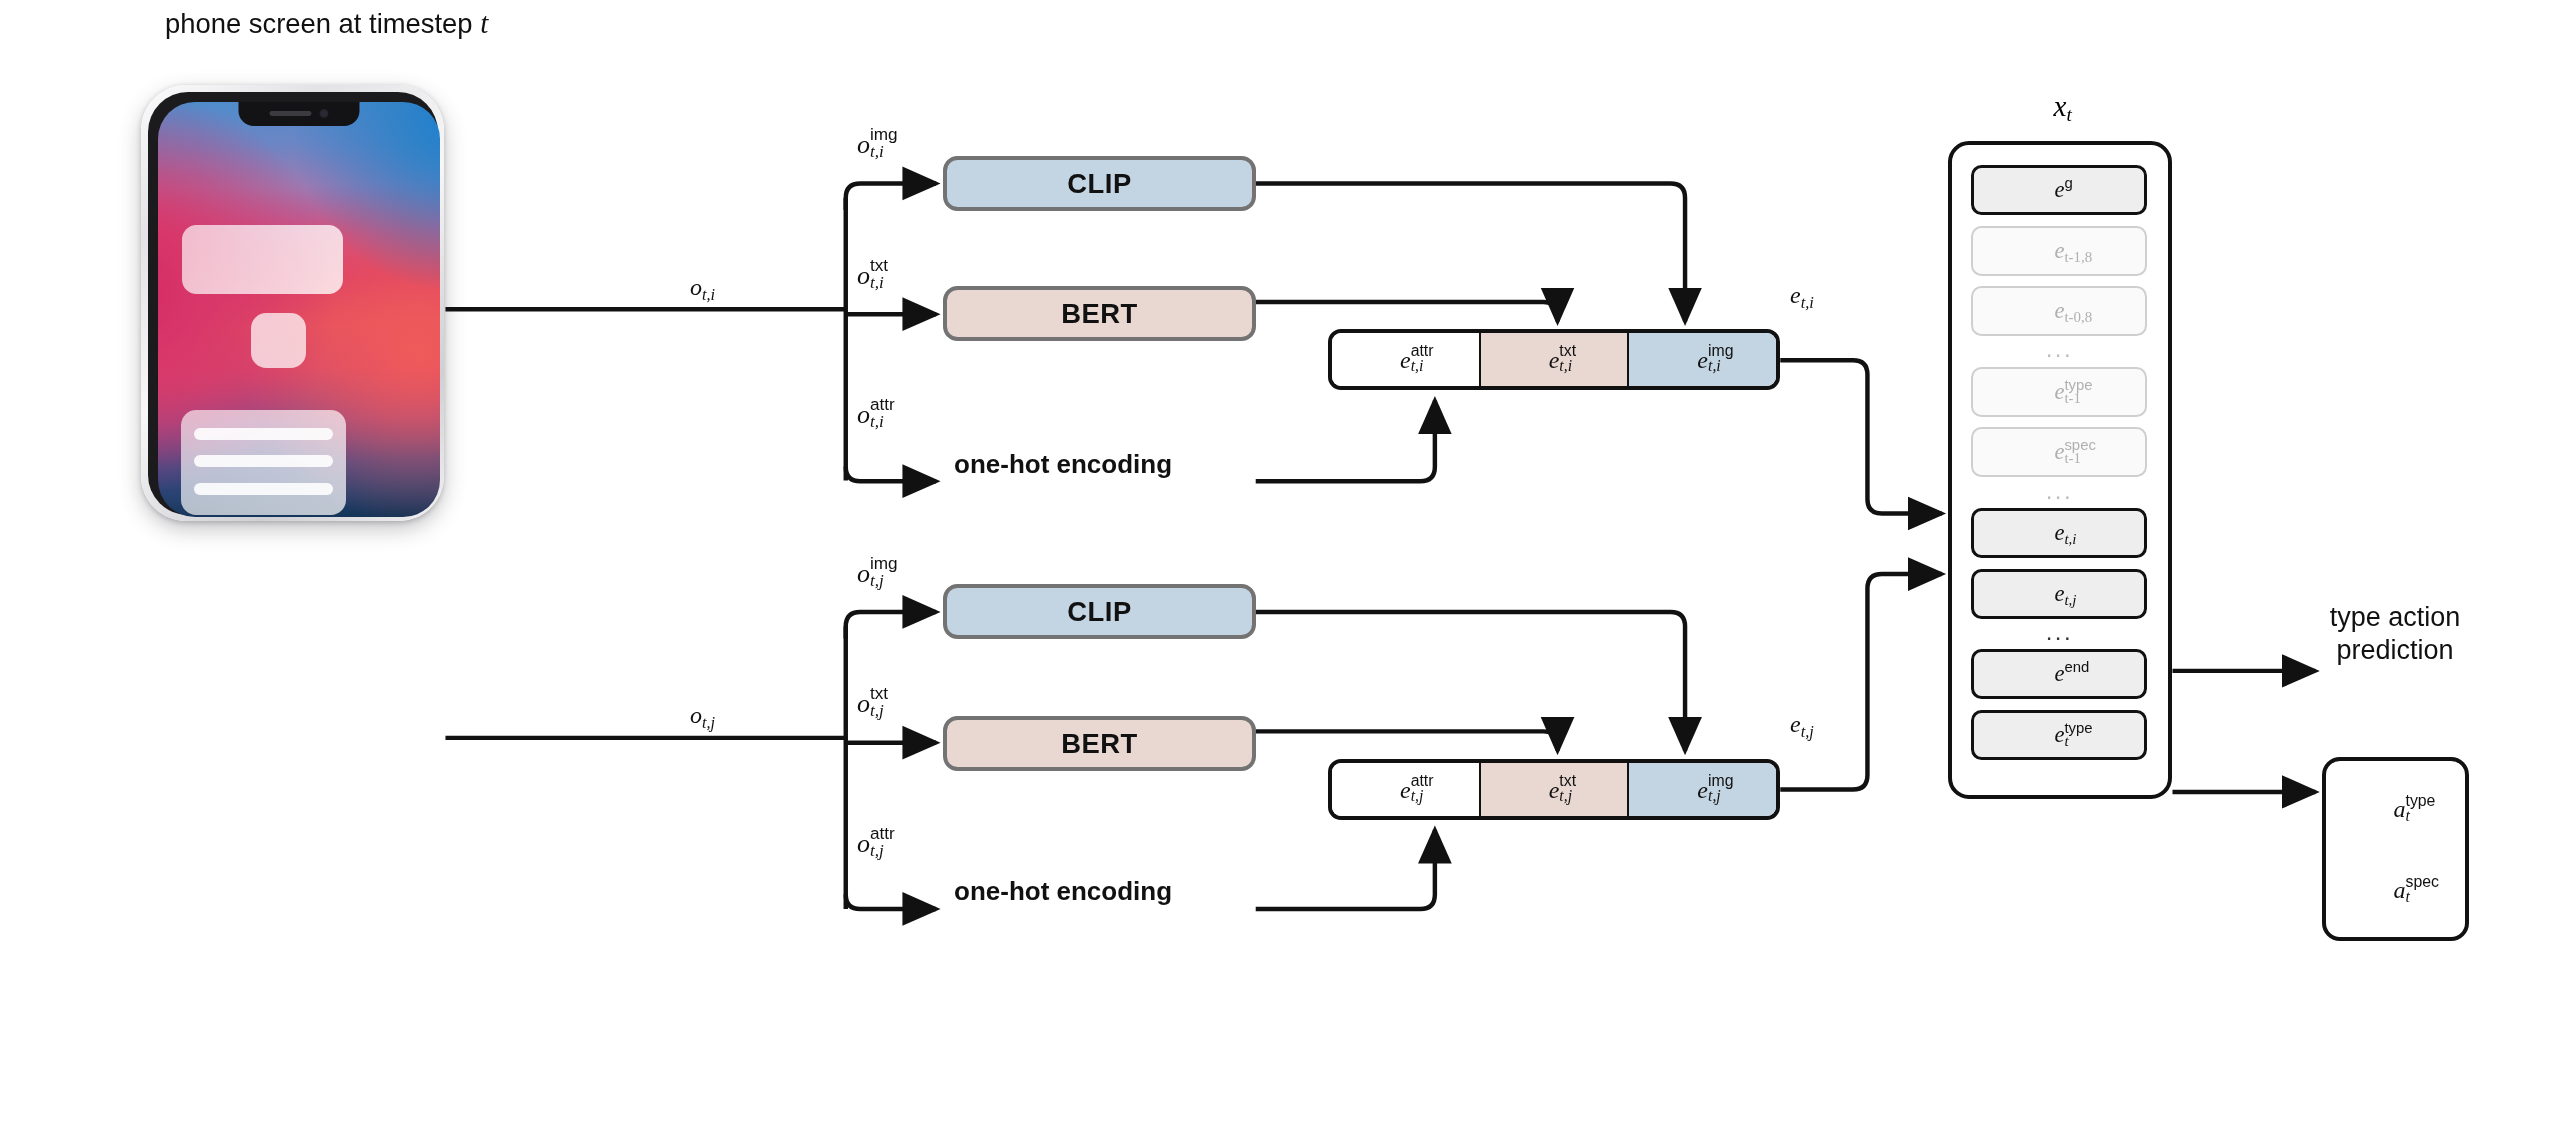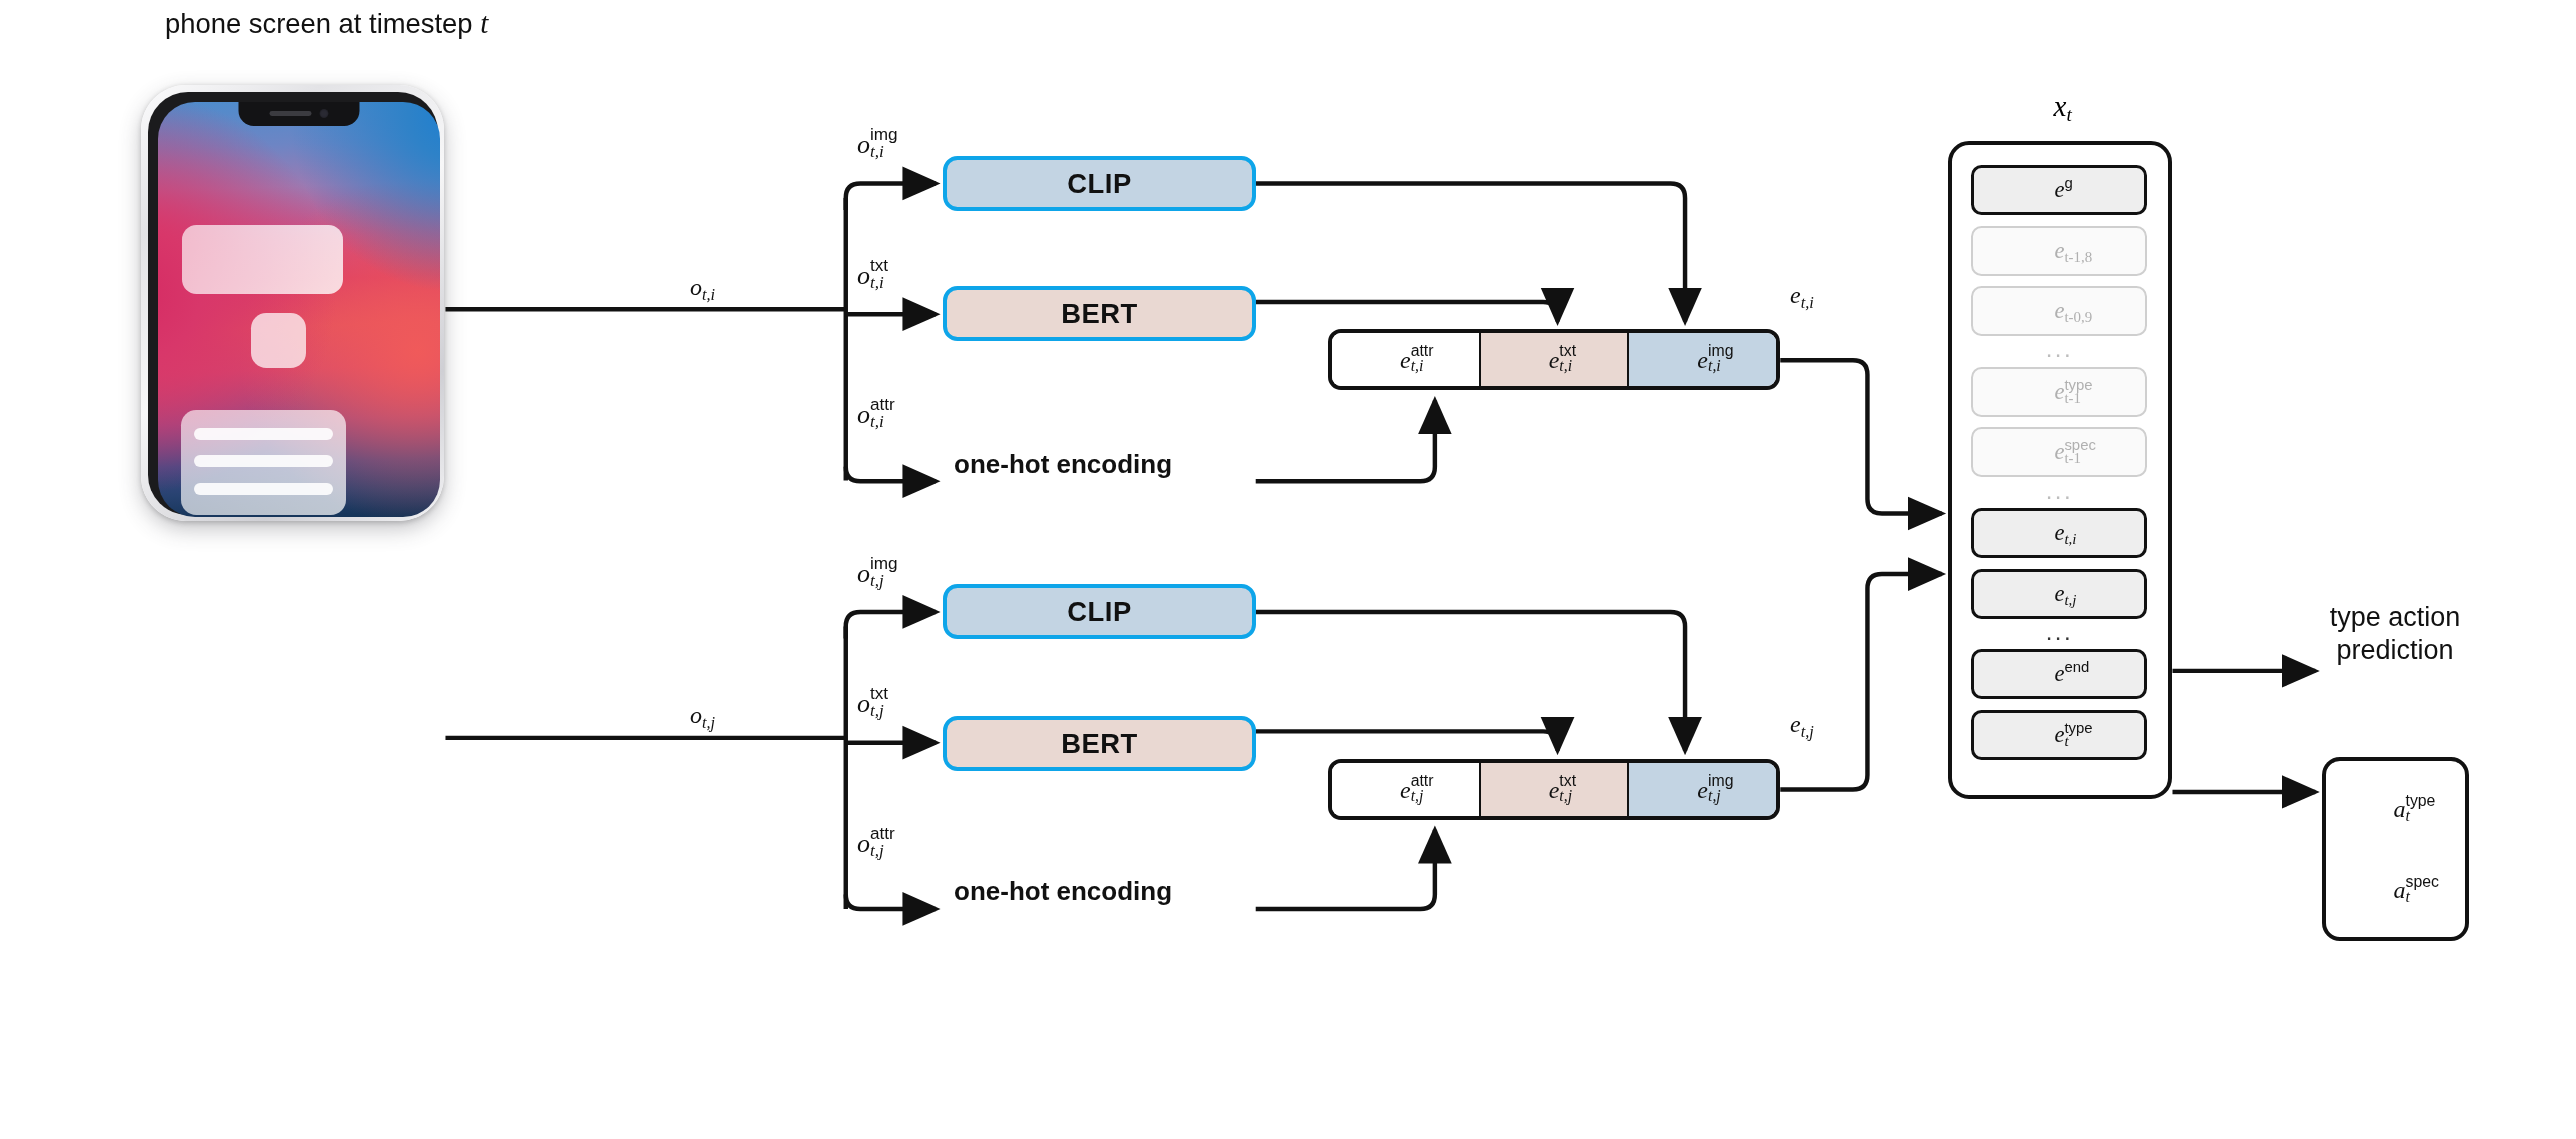--- a/index.html
+++ b/index.html
@@ -73,21 +73,21 @@
     background:linear-gradient(150deg,rgba(255,255,255,.62),rgba(255,255,255,.72));
   }
   .ui-row{position:absolute;left:13px;height:12px;border-radius:6.5px;background:rgba(255,255,255,.88);width:139px;}
   #ui-row-1{top:18px;} #ui-row-2{top:45px;} #ui-row-3{top:73px;}
 
   
   #wires{position:absolute;left:0;top:0;width:2576px;height:1140px;pointer-events:none;}
 
   
   .enc-box{
-    position:absolute;border:4px solid #0ea5e9;border-radius:14.5px;
+    position:absolute;border:4px solid #737373;border-radius:14.5px;
     display:flex;align-items:center;justify-content:center;
     font-size:27.4px;font-weight:700;letter-spacing:0.5px;color:#111;
     font-family:"Liberation Sans", sans-serif;
     box-sizing:border-box;
   }
   .clip{background:#c3d4e3;}
   .bert{background:#e9d8d2;}
   #clip-i{left:943px;top:156px;width:313px;height:55px;}
   #bert-i{left:943px;top:286px;width:313px;height:55px;}
   #clip-j{left:943px;top:584px;width:313px;height:55px;}
@@ -391,21 +391,21 @@
   </div>
   <div class="token faded" id="tok-a">
     <span class="mv" style="font-size:22.6px;">
       <span class="base">e</span>
       <span class="subn">t-1,8</span>
     </span>
   </div>
   <div class="token faded" id="tok-b">
     <span class="mv" style="font-size:22.6px;">
       <span class="base">e</span>
-      <span class="subn">t-0,9</span>
+      <span class="subn">t-0,8</span>
     </span>
   </div>
   <div class="dots faded" id="dots-1">...</div>
   <div class="token faded" id="tok-c">
     <span class="mv" style="font-size:22.6px;">
       <span class="base">e</span>
       <span class="sup">type</span>
       <span class="subn">t-1</span>
     </span>
   </div>

